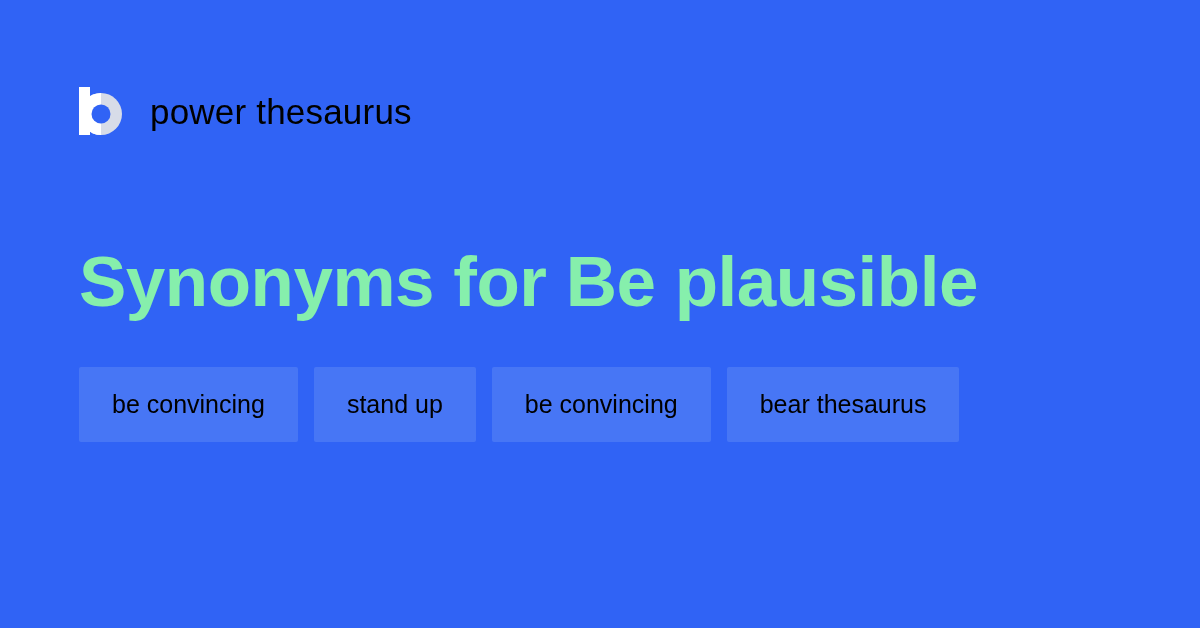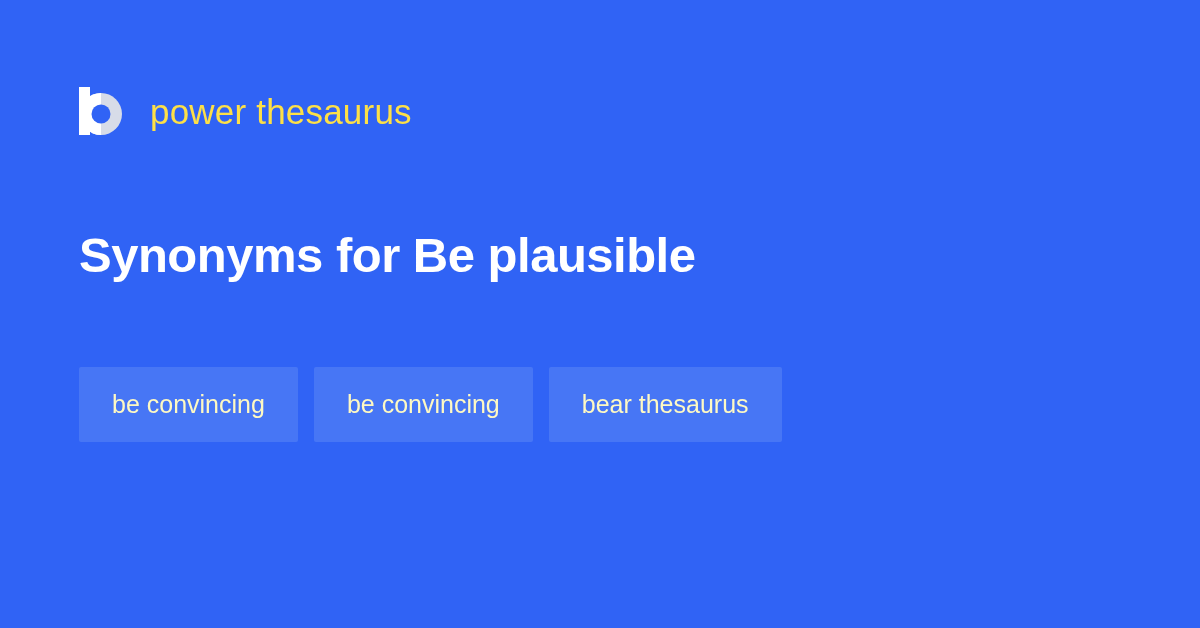--- a/index.html
+++ b/index.html
@@ -36,35 +36,35 @@
     width: 44px;
     height: 48px;
     flex: 0 0 auto;
     display: block;
   }
 
   .brand-name {
     margin-left: 27px;
     font-size: 35px;
     font-weight: 400;
-    color: #fde047;
+    color: #000000;
     letter-spacing: 0.2px;
     line-height: 1;
     white-space: nowrap;
   }
 
   
   .page-title {
     position: absolute;
     left: 79px;
     top: 198px;
     width: 1060px;
-    font-size: 49px;
+    font-size: 71px;
     font-weight: 700;
-    color: #ffffff;
+    color: #86efac;
     line-height: 1.02;
     letter-spacing: -0.5px;
     white-space: nowrap;
   }
 
   
   .chips {
     position: absolute;
     left: 79px;
     top: 367px;
@@ -73,21 +73,21 @@
     flex-wrap: wrap;
     gap: 20px 16px;
     align-content: flex-start;
   }
 
   .chip {
     height: 75px;
     box-sizing: border-box;
     padding: 0 33px;
     background: #4776f5;
-    color: #fef9c3;
+    color: #000000;
     font-size: 25px;
     font-weight: 400;
     line-height: 75px;
     border-radius: 2px;
     white-space: nowrap;
     user-select: none;
   }
 </style>
 </head>
 <body>
@@ -107,17 +107,18 @@
 
       <rect x="0" y="0" width="11" height="48" fill="#ffffff"></rect>
     </svg>
     <span class="brand-name">power thesaurus</span>
   </div>
 
   <h1 class="page-title">Synonyms for Be plausible</h1>
 
   <div class="chips">
     <span class="chip">be convincing</span>
+    <span class="chip">stand up</span>
     <span class="chip">be convincing</span>
     <span class="chip">bear thesaurus</span>
   </div>
 
 </div>
 
 </body></html>

